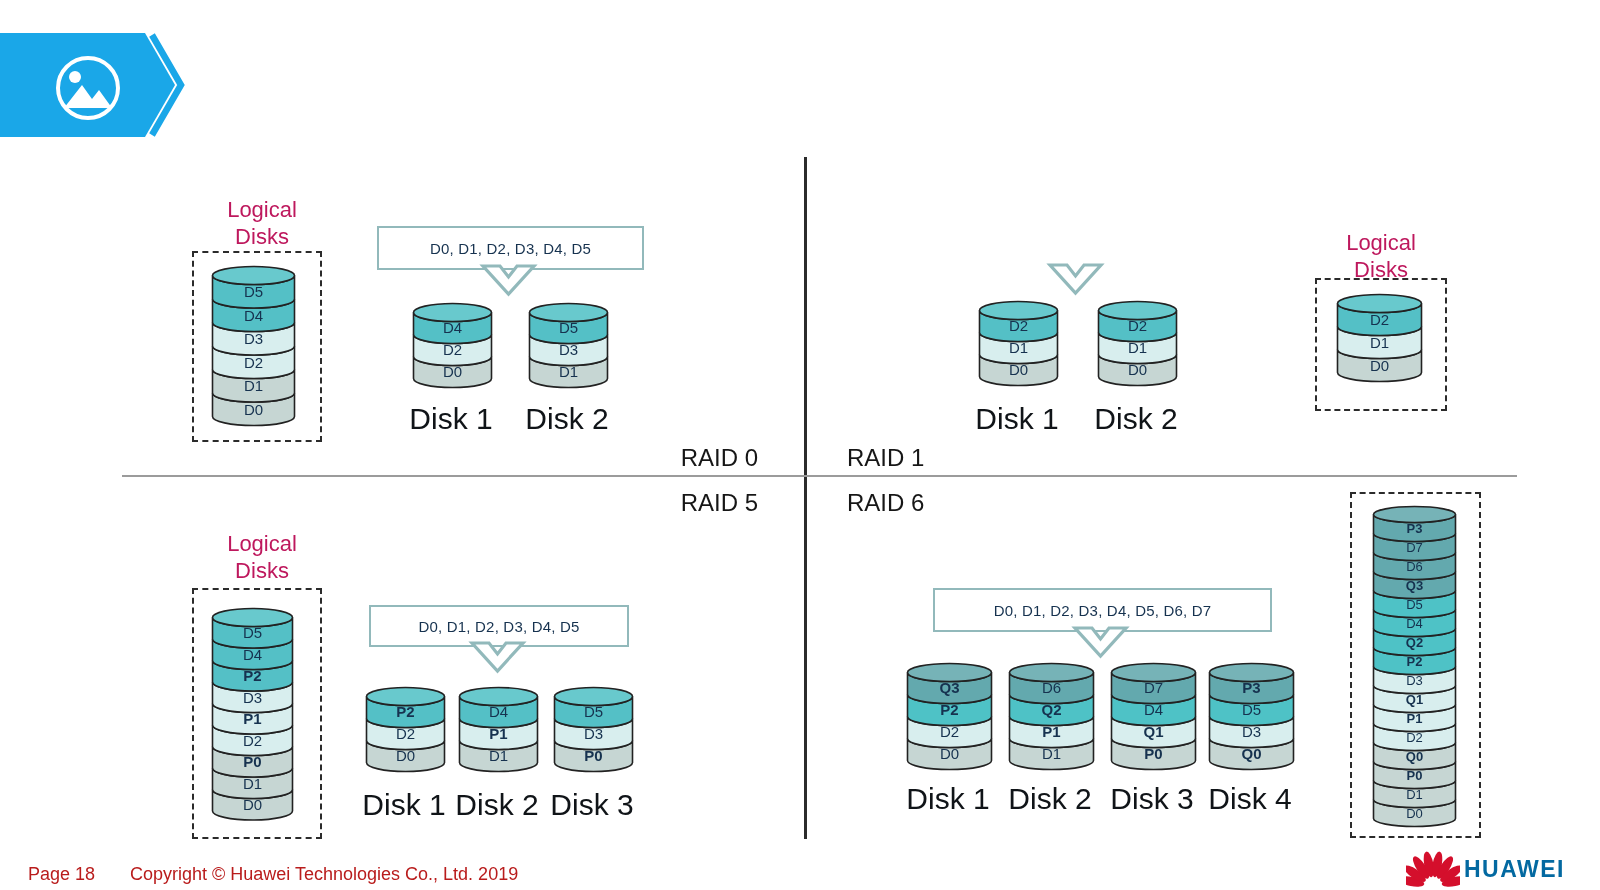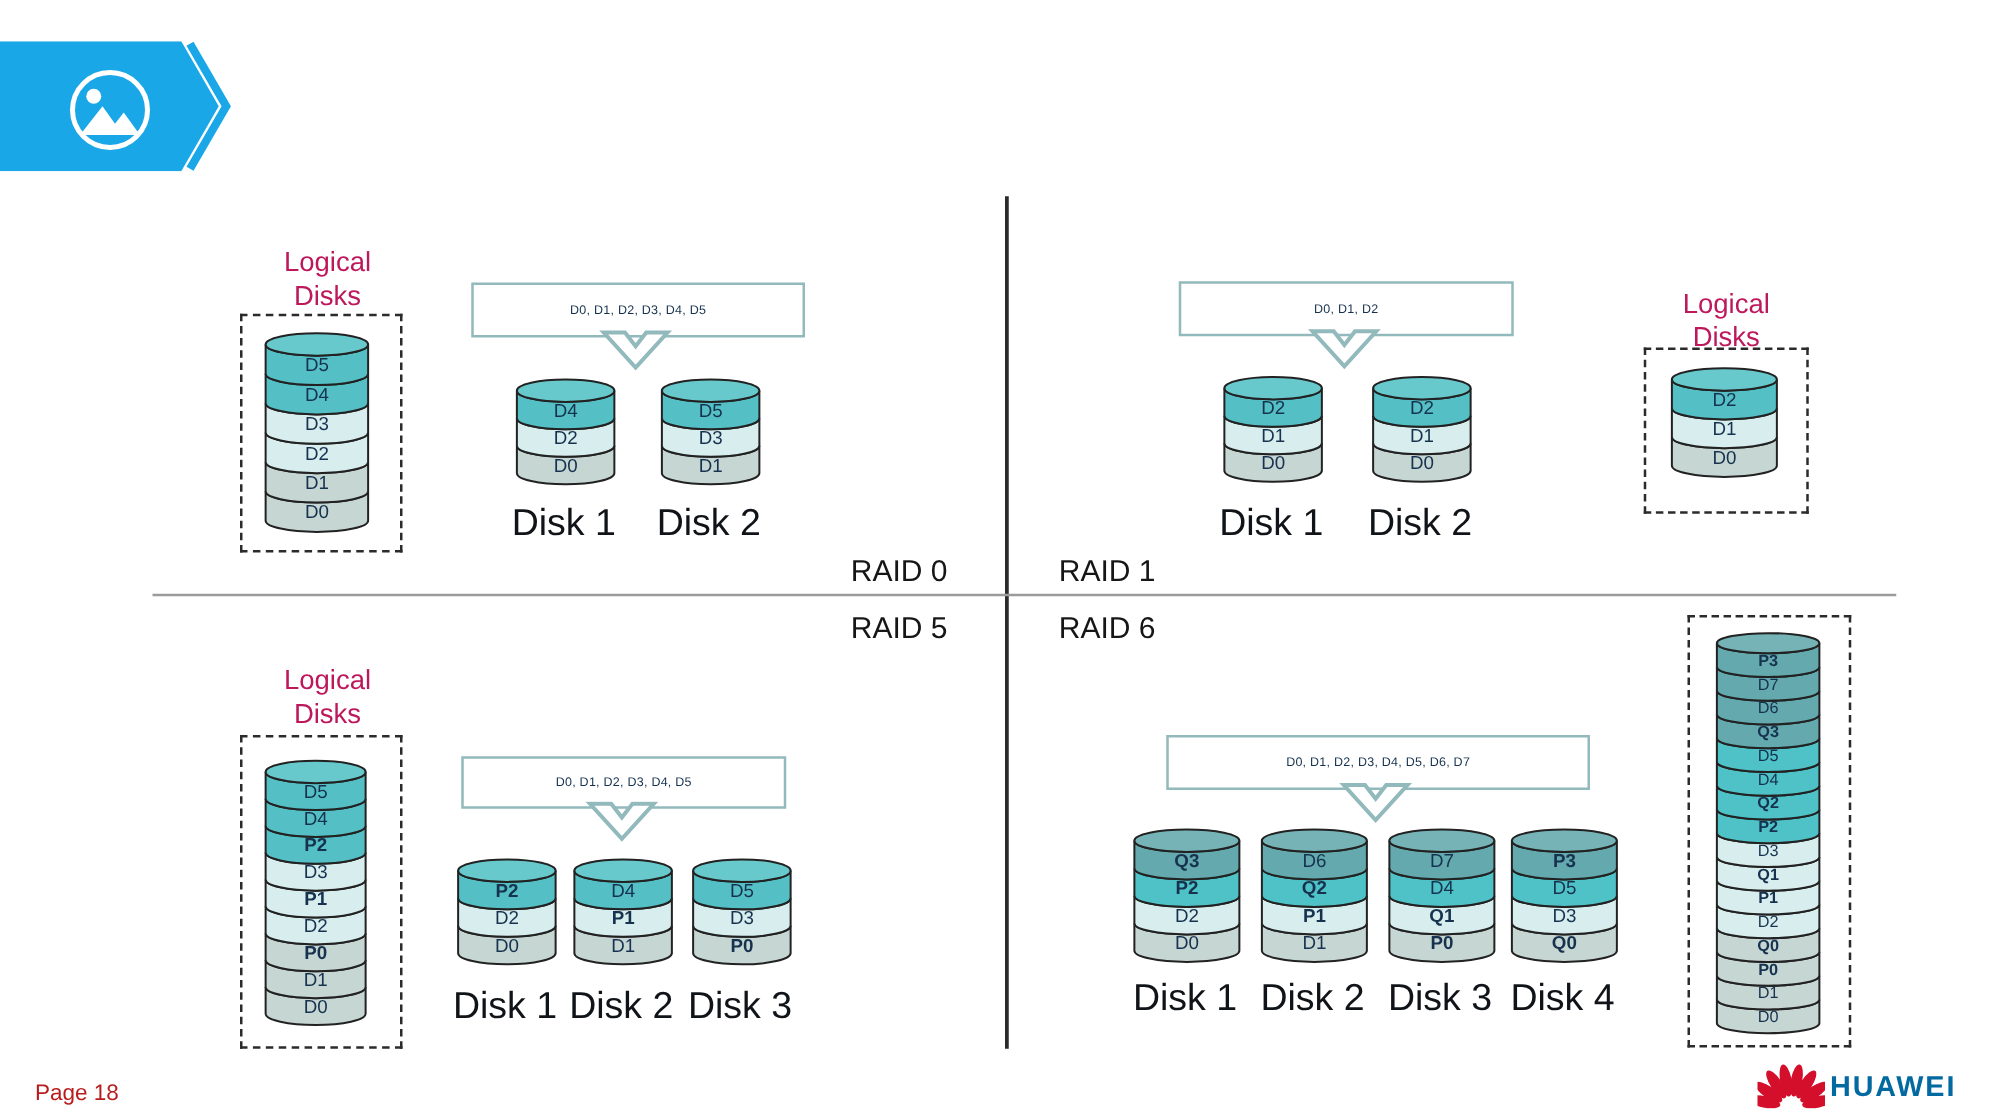--- a/index.html
+++ b/index.html
@@ -7,21 +7,21 @@
          font-family:"Liberation Sans",sans-serif;color:#1a1a1a;}
   .abs{position:absolute;}
   .title{font-size:46px;font-weight:bold;color:#3c3c3c;letter-spacing:0.5px;}
   .vline{width:3px;background:#2b2b2b;}
   .hline{height:2px;background:#9b9b9b;}
   .qlabel{font-size:24px;color:#161616;}
   .qlabel.right{text-align:right;}
   .logical-title{font-size:22px;line-height:27px;color:#be185d;text-align:center;}
   .dashed-box{border:2px dashed #2b2b2b;background:transparent;}
   .flow-box{border:2px solid #92b9bb;background:#fff;display:flex;align-items:center;justify-content:center;}
-  .flow-box span{font-size:10px;color:#16324f;letter-spacing:0.2px;}
+  .flow-box span{font-size:15px;color:#16324f;letter-spacing:0.2px;}
   .disk-label{font-size:30px;color:#101418;text-align:center;width:100px;}
   .footer-text{font-size:18px;color:#b91c1c;}
   .brand-text{font-size:23px;font-weight:bold;color:#0369a1;letter-spacing:1.5px;}
   .cyl{line-height:0;}
 </style>
 </head>
 <body>
 
 <div id="slide">
 
@@ -85,23 +85,20 @@
         <path d="M1.5,32.5 L1.5,54.5 A39,9 0 0 0 79.5,54.5 L79.5,32.5 A39,9 0 0 1 1.5,32.5 Z" fill="#D8EEEE" stroke="#222" stroke-width="1.6"></path>
         <path d="M1.5,10.5 L1.5,32.5 A39,9 0 0 0 79.5,32.5 L79.5,10.5 A39,9 0 0 1 1.5,10.5 Z" fill="#54C0C6" stroke="#222" stroke-width="1.6"></path>
         <ellipse cx="40.5" cy="10.5" rx="39" ry="9" fill="#68C9CD" stroke="#222" stroke-width="1.6"></ellipse>
         <text x="40.5" y="31.4" font-size="15" font-weight="400" text-anchor="middle" fill="#16324F" font-family="Liberation Sans, sans-serif">D5</text>
         <text x="40.5" y="53.4" font-size="15" font-weight="400" text-anchor="middle" fill="#16324F" font-family="Liberation Sans, sans-serif">D3</text>
         <text x="40.5" y="75.4" font-size="15" font-weight="400" text-anchor="middle" fill="#16324F" font-family="Liberation Sans, sans-serif">D1</text>
       </svg></div>
   <div class="abs disk-label" style="left:401px;top:402px">Disk 1</div>
   <div class="abs disk-label" style="left:517px;top:402px">Disk 2</div>
 
-  <div class="abs flow-box" style="left:943px;top:225px;width:264px;height:40px">
-    <span>D0, D1, D2</span>
-  </div>
   <svg class="abs" style="left:1046px;top:263px" width="59" height="33" viewBox="0 0 59 33">
     <path d="M4,2 H21 L29.5,13 L38,2 H55 L29.5,30 Z" fill="#ffffff" stroke="#92b9bb" stroke-width="3.2"></path>
   </svg>
   <div class="abs cyl" style="left:978px;top:300px"><svg width="81" height="87" viewBox="0 0 81 87">
         <path d="M1.5,54.5 L1.5,76.5 A39,9 0 0 0 79.5,76.5 L79.5,54.5 A39,9 0 0 1 1.5,54.5 Z" fill="#C6D6D3" stroke="#222" stroke-width="1.6"></path>
         <path d="M1.5,32.5 L1.5,54.5 A39,9 0 0 0 79.5,54.5 L79.5,32.5 A39,9 0 0 1 1.5,32.5 Z" fill="#D8EEEE" stroke="#222" stroke-width="1.6"></path>
         <path d="M1.5,10.5 L1.5,32.5 A39,9 0 0 0 79.5,32.5 L79.5,10.5 A39,9 0 0 1 1.5,10.5 Z" fill="#54C0C6" stroke="#222" stroke-width="1.6"></path>
         <ellipse cx="40.5" cy="10.5" rx="39" ry="9" fill="#68C9CD" stroke="#222" stroke-width="1.6"></ellipse>
         <text x="40.5" y="31.4" font-size="15" font-weight="400" text-anchor="middle" fill="#16324F" font-family="Liberation Sans, sans-serif">D2</text>
         <text x="40.5" y="53.4" font-size="15" font-weight="400" text-anchor="middle" fill="#16324F" font-family="Liberation Sans, sans-serif">D1</text>
@@ -284,20 +281,21 @@
         <text x="42.5" y="198.68" font-size="13" font-weight="700" text-anchor="middle" fill="#16324F" font-family="Liberation Sans, sans-serif">Q1</text>
         <text x="42.5" y="217.68" font-size="13" font-weight="700" text-anchor="middle" fill="#16324F" font-family="Liberation Sans, sans-serif">P1</text>
         <text x="42.5" y="236.68" font-size="13" font-weight="400" text-anchor="middle" fill="#16324F" font-family="Liberation Sans, sans-serif">D2</text>
         <text x="42.5" y="255.68" font-size="13" font-weight="700" text-anchor="middle" fill="#16324F" font-family="Liberation Sans, sans-serif">Q0</text>
         <text x="42.5" y="274.68" font-size="13" font-weight="700" text-anchor="middle" fill="#16324F" font-family="Liberation Sans, sans-serif">P0</text>
         <text x="42.5" y="293.68" font-size="13" font-weight="400" text-anchor="middle" fill="#16324F" font-family="Liberation Sans, sans-serif">D1</text>
         <text x="42.5" y="312.68" font-size="13" font-weight="400" text-anchor="middle" fill="#16324F" font-family="Liberation Sans, sans-serif">D0</text>
       </svg></div>
 
   <div class="abs footer-text" style="left:28px;top:864px">Page 18</div>
+  <div class="abs footer-text" style="left:130px;top:864px">Copyright © Huawei Technologies Co., Ltd. 2019</div>
 
   <svg class="abs" style="left:1406px;top:849px" width="54" height="38" viewBox="0 0 54 38">
     <g fill="#D40F2C">
       <ellipse cx="27" cy="15" rx="4.6" ry="13" transform="rotate(-78 27 37)"></ellipse>
       <ellipse cx="27" cy="15" rx="4.6" ry="13" transform="rotate(-56 27 37)"></ellipse>
       <ellipse cx="27" cy="15" rx="4.6" ry="13" transform="rotate(-33 27 37)"></ellipse>
       <ellipse cx="27" cy="15" rx="4.6" ry="13" transform="rotate(-11 27 37)"></ellipse>
       <ellipse cx="27" cy="15" rx="4.6" ry="13" transform="rotate(11 27 37)"></ellipse>
       <ellipse cx="27" cy="15" rx="4.6" ry="13" transform="rotate(33 27 37)"></ellipse>
       <ellipse cx="27" cy="15" rx="4.6" ry="13" transform="rotate(56 27 37)"></ellipse>

